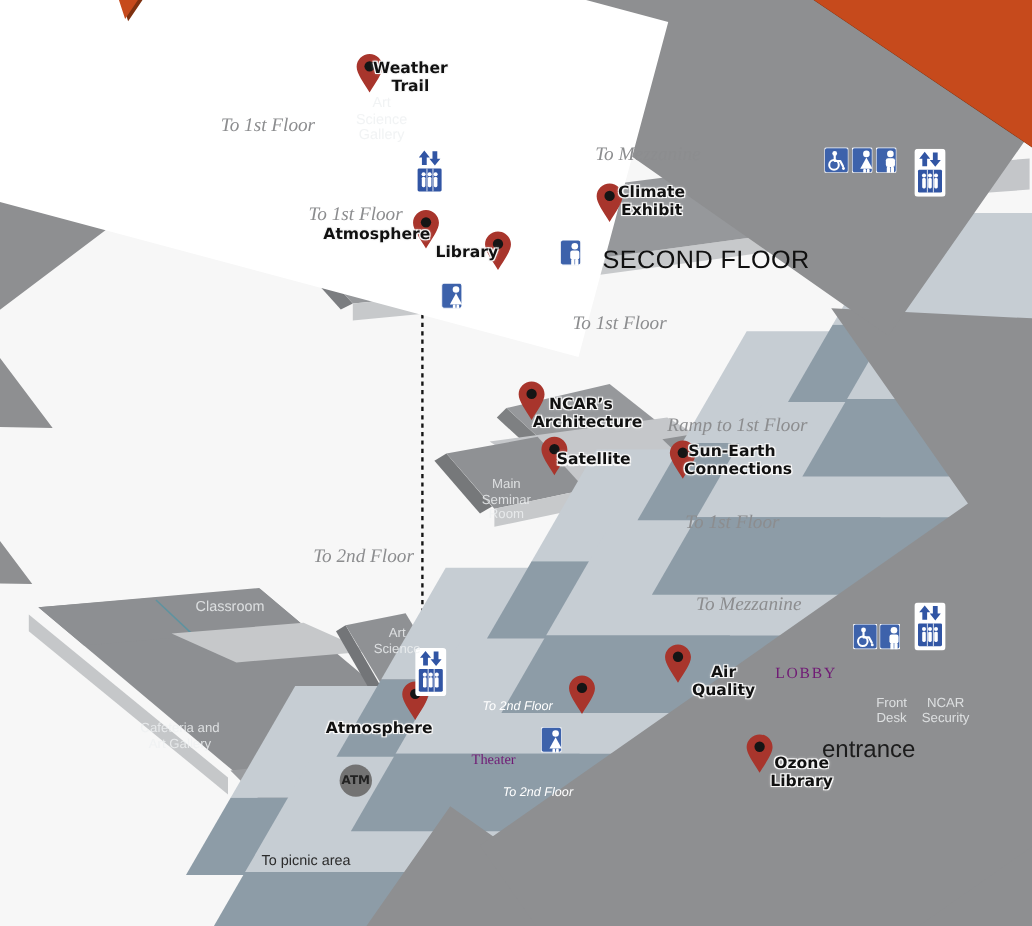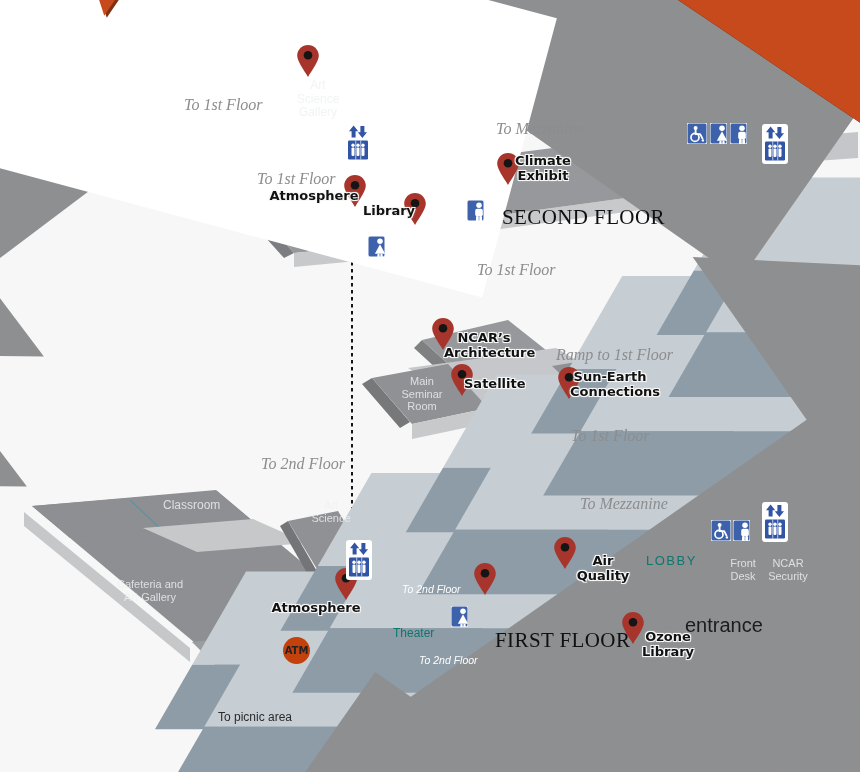--- a/index.html
+++ b/index.html
@@ -7,29 +7,29 @@
          font-family:"DejaVu Sans","Liberation Sans",sans-serif;}
   #base{position:absolute;left:0;top:0;}
   .abs{position:absolute;white-space:pre-line;}
   .lbl-bold{font-size:13px;font-weight:bold;color:#111;line-height:15px;text-align:center;
     text-shadow:-1px -1px 0 #f7f7f7,1px -1px 0 #f7f7f7,-1px 1px 0 #f7f7f7,1px 1px 0 #f7f7f7,0 0 3px #f7f7f7;}
   .lbl-dir{font-family:Liberation Serif, serif;font-size:16px;font-style:italic;color:#8c8d8f;}
   .lbl-dir-white{font-family:"Liberation Sans",sans-serif;font-size:10.5px;font-style:italic;color:#ffffff;}
   .lbl-dir-dark{font-family:"Liberation Sans",sans-serif;font-size:12px;color:#2b2b2b;}
   .lbl-area{font-family:"Liberation Sans",sans-serif;font-size:12px;color:rgba(238,240,242,0.82);
     line-height:13.5px;text-align:center;}
-  .lbl-area-sm{font-size:11px;line-height:12.5px;}
-  .lbl-area-dark{font-family:Liberation Sans, sans-serif;font-size:12px;color:#0f766e;}
-  .lbl-title{font-family:Liberation Serif, serif;font-size:21px;font-weight:400;
+  .lbl-area-sm{font-size:11px;line-height:12.5px;margin-top:23px;}
+  .lbl-area-dark{font-family:Liberation Serif, serif;font-size:12px;color:#701a75;}
+  .lbl-title{font-family:Liberation Sans, sans-serif;font-size:21px;font-weight:400;
     color:#101010;letter-spacing:0.4px;}
   .lbl-entrance{font-family:"Liberation Sans",sans-serif;font-size:20px;color:#1c1c1c;}
   .lobby-text{letter-spacing:1.5px;font-size:13px;}
   .pin{position:absolute;width:24px;height:34px;}
   .iconbox{position:absolute;}
-  .atm-circle{position:absolute;width:27px;height:27px;border-radius:50%;background:#c2410c;
+  .atm-circle{position:absolute;width:27px;height:27px;border-radius:50%;background:#737373;
     display:flex;align-items:center;justify-content:center;font-size:10px;font-weight:bold;color:#222;}
 </style>
 </head>
 <body>
 
 <div id="stage">
 
 <svg id="base" width="860" height="772" viewBox="0 0 860 772">
   <defs>
     <symbol id="sym-arrow" viewBox="0 0 20 16" overflow="visible">
@@ -263,20 +263,22 @@
 
 <div class="iconbox" style="left:711px;top:520px"><svg width="20" height="21">
         <rect width="20" height="21" rx="2" fill="#3d62ab" stroke="#fff" stroke-width="1"></rect>
         <use href="#sym-wheelchair"></use>
       </svg></div>
 <div class="iconbox" style="left:733px;top:520px"><svg width="17" height="21">
         <rect width="17" height="21" rx="2" fill="#3d62ab" stroke="#fff" stroke-width="1"></rect>
         <use href="#sym-man" fill="#fff" transform="translate(3.5,2.5)"></use>
       </svg></div>
 
+<div class="abs lbl-bold" style="left:292px;top:50px;width:100px">Weather
+Trail</div>
 <div class="abs lbl-bold" style="left:514px;top:153px;width:58px">Climate
 Exhibit</div>
 <div class="abs lbl-bold" style="left:266px;top:188px;width:96px">Atmosphere</div>
 <div class="abs lbl-bold" style="left:356px;top:203px;width:66px">Library</div>
 <div class="abs lbl-area" style="left:286px;top:79px;width:64px">Art
 Science
 Gallery</div>
 <div class="abs lbl-title" style="left:502px;top:205px">SECOND FLOOR</div>
 <div class="abs lbl-dir" style="left:184px;top:96px">To 1st Floor</div>
 <div class="abs lbl-dir" style="left:257px;top:170px">To 1st Floor</div>
@@ -305,21 +307,20 @@
 Desk</div>
 <div class="abs lbl-area lbl-area-sm" style="left:760px;top:557px;width:56px">NCAR
 Security</div>
 <div class="atm-circle" style="left:283px;top:637px">ATM</div>
 
 <div class="abs lbl-bold" style="left:266px;top:600px;width:100px">Atmosphere</div>
 <div class="abs lbl-bold" style="left:568px;top:553px;width:70px">Air Quality</div>
 <div class="abs lbl-bold" style="left:628px;top:629px;width:80px">Ozone
 Library</div>
 
-<div class="abs lbl-title" style="left:495px;top:628px">FIRST FLOOR</div>
 <div class="abs lbl-entrance" style="left:685px;top:614px">entrance</div>
 
 <div class="abs lbl-dir" style="left:261px;top:455px">To 2nd Floor</div>
 <div class="abs lbl-dir" style="left:580px;top:495px">To Mezzanine</div>
 <div class="abs lbl-dir-white" style="left:402px;top:583px">To 2nd Floor</div>
 <div class="abs lbl-dir-white" style="left:419px;top:654px">To 2nd Floor</div>
 <div class="abs lbl-dir-dark" style="left:218px;top:710px">To picnic area</div>
 
 </div>
 

